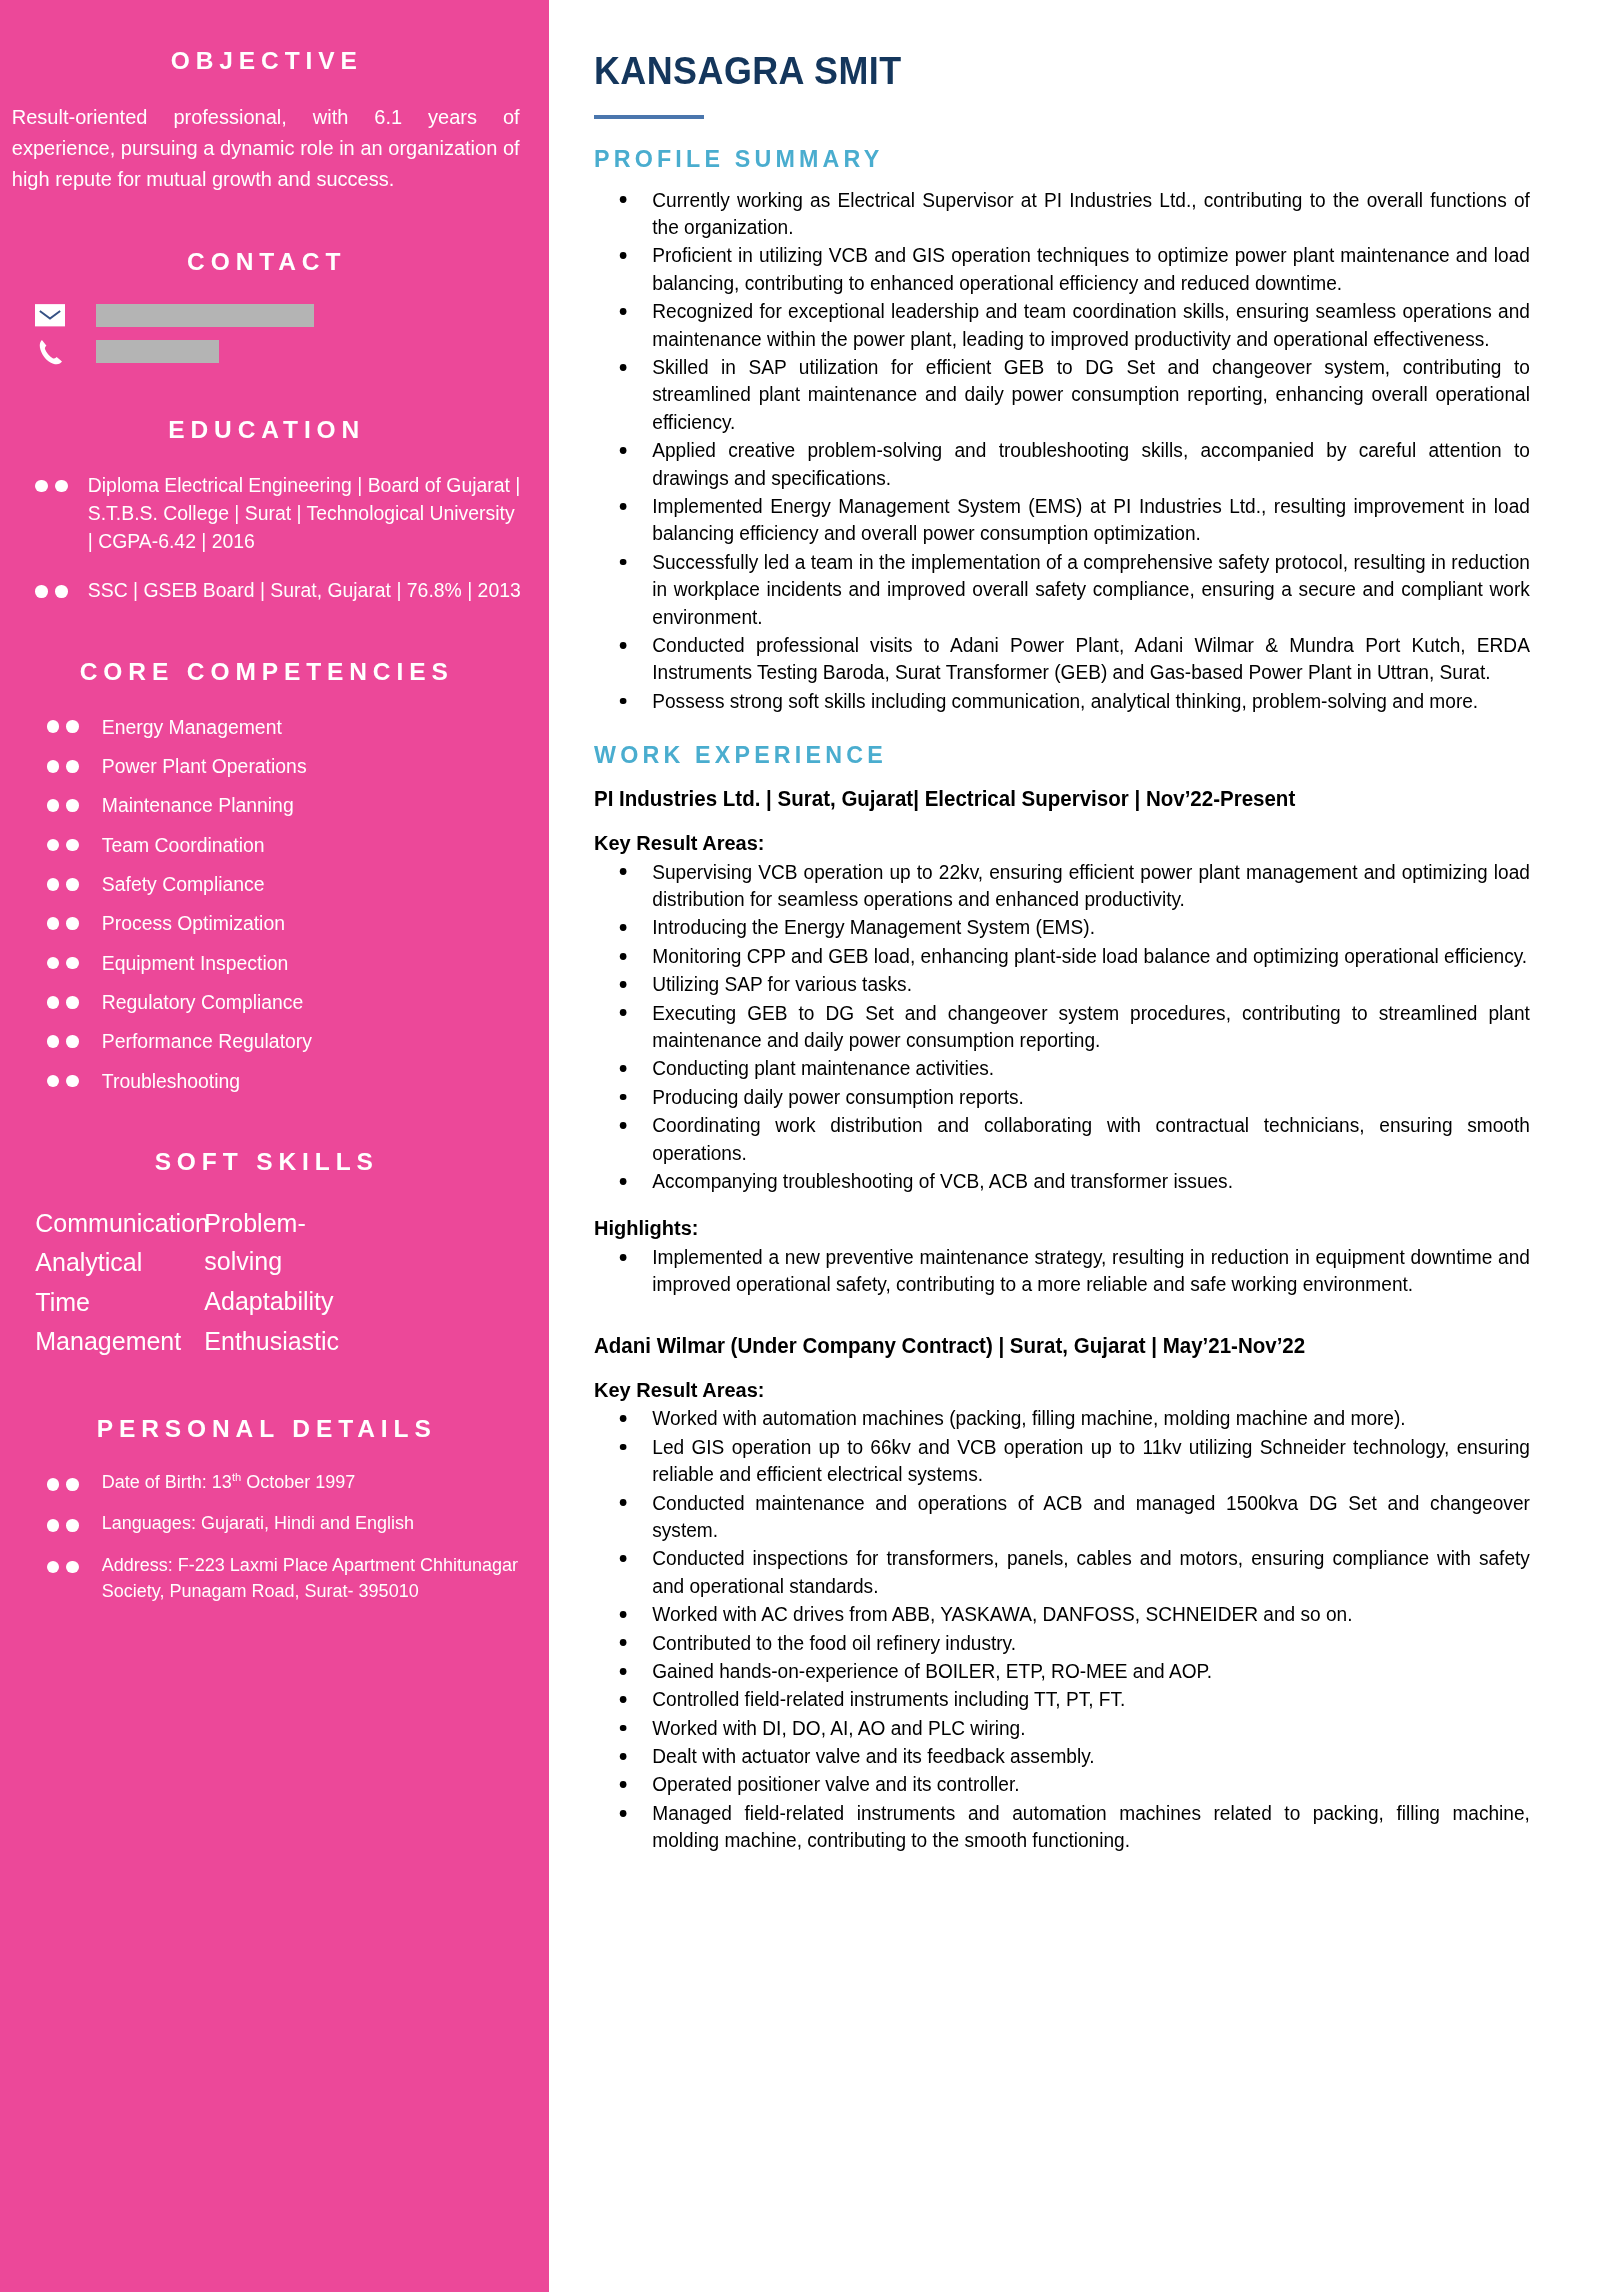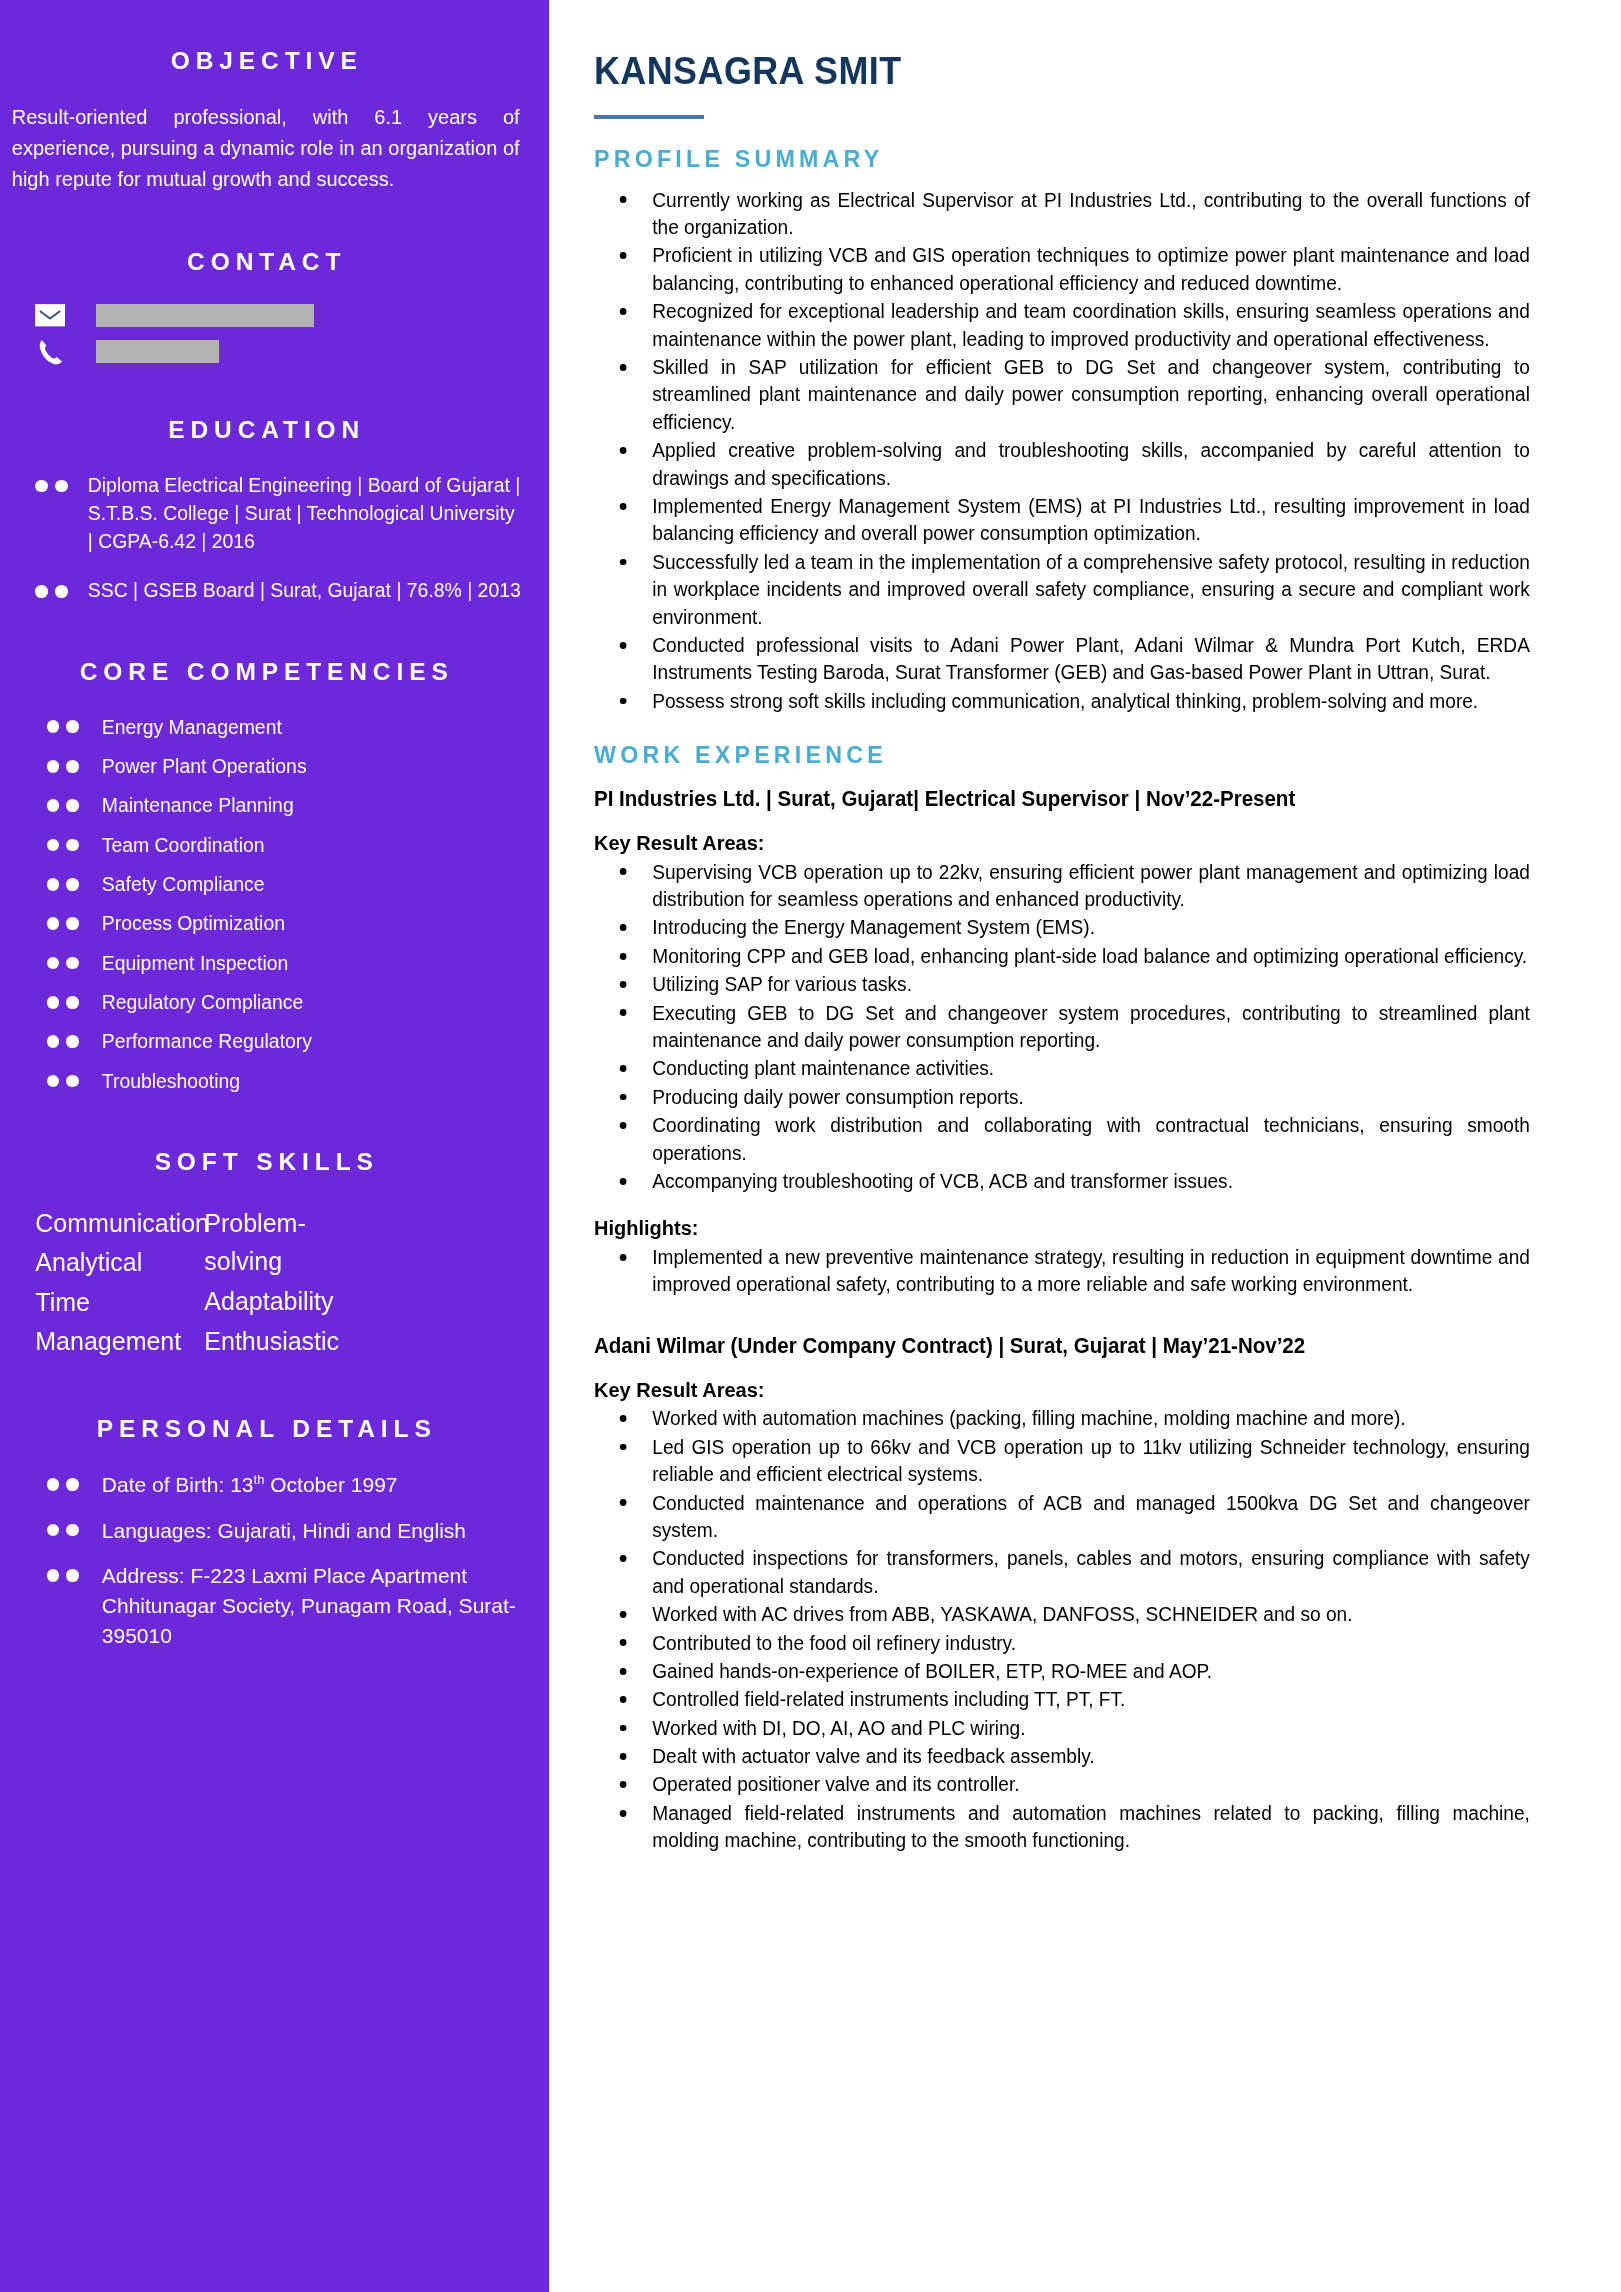--- a/index.html
+++ b/index.html
@@ -9,21 +9,21 @@
     background:#ffffff;
     position:relative;
     overflow:hidden;
   }
   .page { position:relative; width:1621px; height:2293px; display:flex; }
 
   
   .sidebar {
     width:549px;
     flex:0 0 549px;
-    background:#6d28d9;
+    background:#ec4899;
     color:#ffffff;
     padding:47px 27.4px 39px 11.8px;
   }
   .side-head {
     text-align:center;
     font-size:24.5px;
     font-weight:bold;
     letter-spacing:5.9px;
     color:#ffffff;
     margin-bottom:27.4px;
@@ -72,21 +72,21 @@
     display:block; position:absolute; top:0;
     width:12.7px; height:12.7px; border-radius:50%;
     background:#ffffff;
   }
   .dlist li .dots i.a { left:0; }
   .dlist li .dots i.b { left:19.6px; }
 
   .edu-list li { margin-bottom:21.6px; line-height:1.44; padding-left:76px; font-size:19.4px;}
   .comp-list li { margin-bottom:11.8px; padding-left:90px; font-size:19.4px; }
   .comp-list li .dots { left:35px; top:6.9px; }
-  .pd-list li { margin-bottom:15.7px; padding-left:90px; font-size:21px; line-height:1.43;}
+  .pd-list li { margin-bottom:15.7px; padding-left:90px; font-size:18px; line-height:1.43;}
   .pd-list li .dots { left:35px; top:7.8px; }
 
   .softskills {
     display:flex;
     padding-left:23.5px;
     margin-top:5.9px;
   }
   .ss-col { width:169px; }
   .ss-col div { font-size:25px; line-height:1.55; color:#ffffff; margin-bottom:1px;}
 

